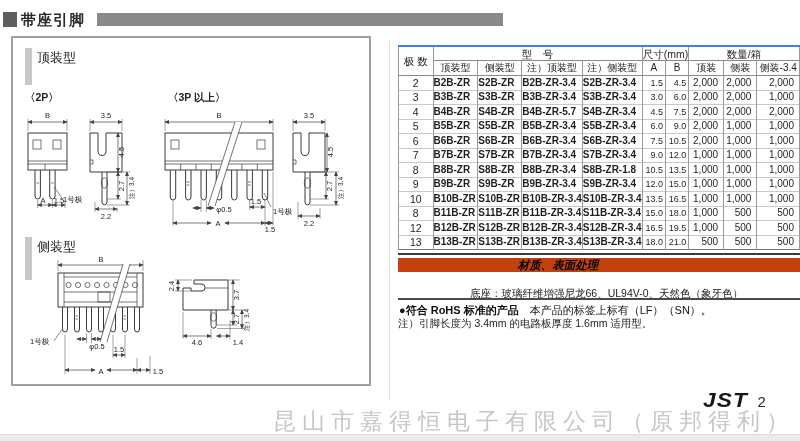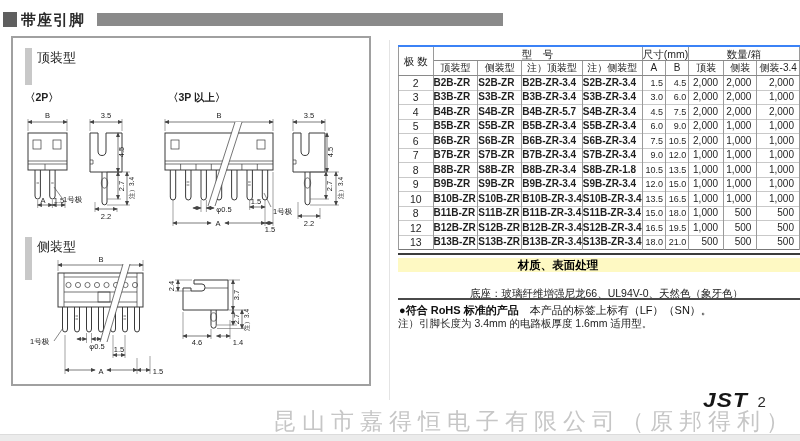--- a/index.html
+++ b/index.html
@@ -22,22 +22,22 @@
   table.parts thead th{font-weight:normal;text-align:center;border-bottom:1px solid #8a8a8a;}
   table.parts thead tr.g th{height:13px;}
   table.parts thead tr.s th{height:14px;font-size:10px;}
   table.parts tbody td{height:13.5px;border-top:1px solid #c9c9c9;}
   table.parts tbody td:nth-child(1){text-align:center;}
   table.parts tbody td:nth-child(n+2):nth-child(-n+5){font-weight:bold;text-align:left;font-size:10px;margin-left:28px;}
   table.parts tbody td:nth-child(6),table.parts tbody td:nth-child(7){text-align:right;font-size:9px;padding-right:2px;}
   table.parts tbody td:nth-child(n+8){text-align:right;font-size:10px;padding-right:5px;}
   
   .mat-top{position:absolute;left:398px;top:253px;width:402px;height:2px;background:#3c3c3c;}
-  .mat-bar{position:absolute;left:398px;top:258px;width:402px;height:14px;background:#fef9c3;
-           font-size:11.5px;font-weight:bold;color:#000;text-align:center;line-height:14px;padding-right:82px;box-sizing:border-box;}
+  .mat-bar{position:absolute;left:398px;top:258px;width:402px;height:14px;background:#c2410c;
+           font-size:11.5px;font-weight:bold;color:#000;text-align:center;line-height:14px;padding-right:82px;box-sizing:border-box;font-style:italic;}
   .mat-l1{position:absolute;left:470px;top:274px;font-size:10.5px;color:#222;}
   .mat-l2{position:absolute;left:470px;top:286.5px;font-size:10.5px;color:#222;}
   .mat-rule{position:absolute;left:398px;top:298px;width:402px;height:1.5px;background:#4a4a4a;}
   .rohs{position:absolute;left:399px;top:303px;font-size:11px;color:#111;}
   .rohs b{font-weight:bold;}
   .note{position:absolute;left:398px;top:316.5px;font-size:10.5px;color:#222;}
   
   .jst{position:absolute;left:703px;top:388px;color:#161616;}
   .jst i{font-style:italic;font-weight:bold;font-size:21px;letter-spacing:1px;display:inline-block;transform:scaleX(1.08);transform-origin:left;}
   .jst .pg{font-size:15px;margin-left:13px;color:#2a2a2a;}

